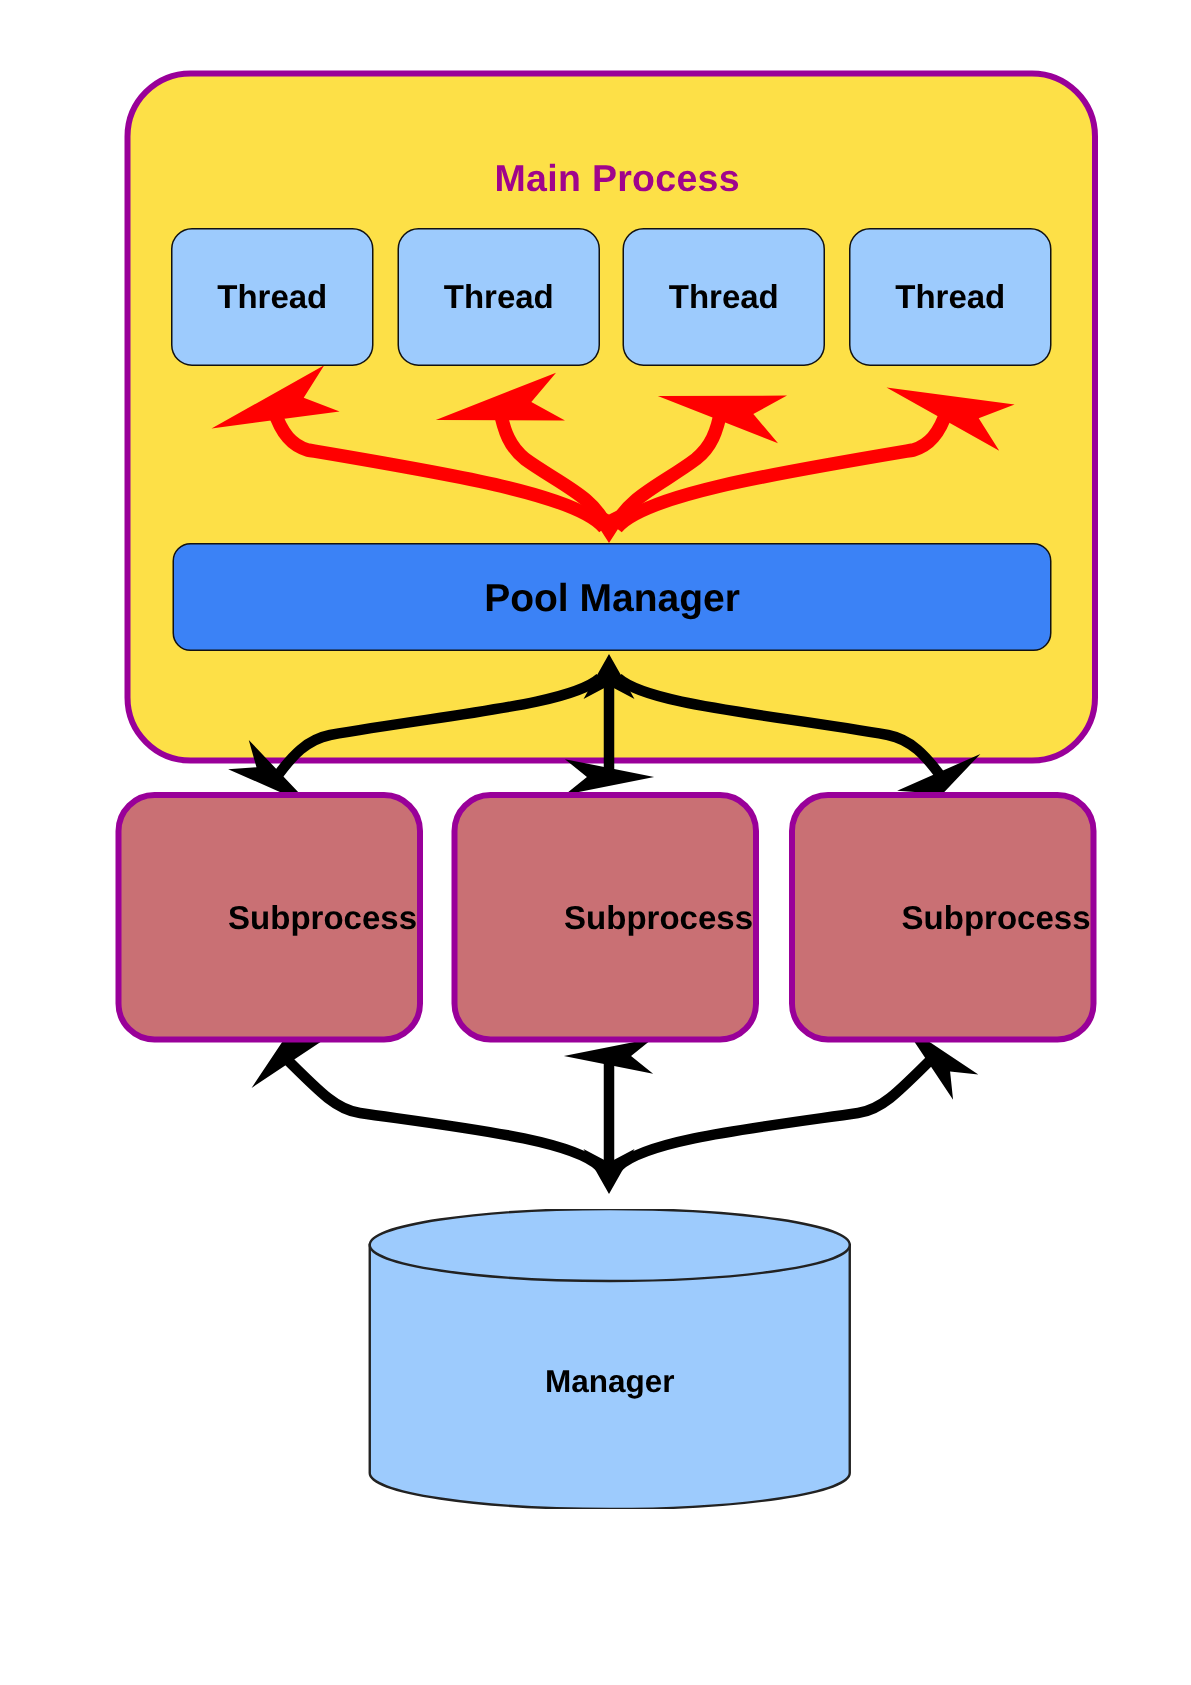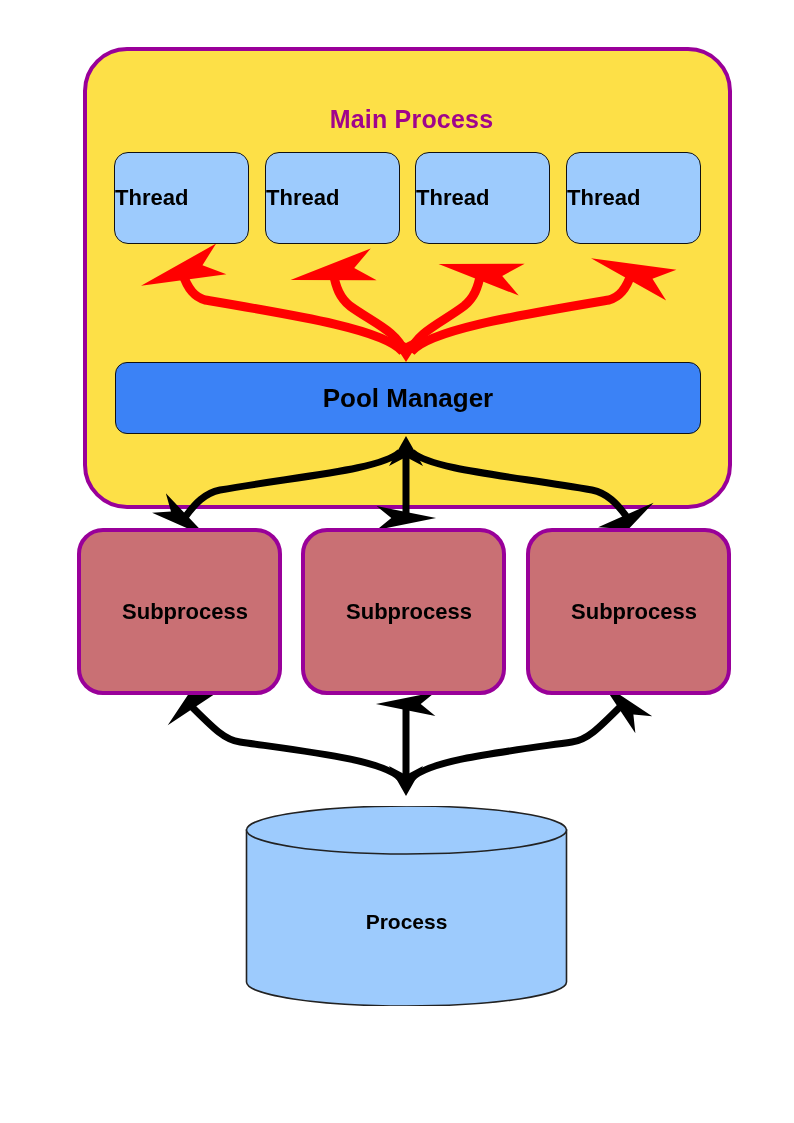--- a/index.html
+++ b/index.html
@@ -62,20 +62,21 @@
     position: absolute;
     top: 152px;
     width: 135px;
     height: 92px;
     box-sizing: border-box;
     background: #9DCBFD;
     border: 1.6px solid #111111;
     border-radius: 14px;
     display: flex;
     align-items: center;
+    justify-content: center;
   }
   .thread-box .lbl {
     font-size: 22px;
     font-weight: bold;
     color: #000000;
   }
   .thread-1 { left: 114px; }
   .thread-2 { left: 265px; }
   .thread-3 { left: 415px; }
   .thread-4 { left: 566px; }
@@ -106,21 +107,21 @@
     position: absolute;
     top: 528px;
     width: 205px;
     height: 167px;
     box-sizing: border-box;
     background: #C97074;
     border: 4px solid #990099;
     border-radius: 26px;
     display: flex;
     align-items: center;
-    justify-content: center;
+    justify-content: flex-end;
     padding-left: 11px;
   }
   .subprocess-box .lbl {
     font-size: 22px;
     font-weight: bold;
     color: #000000;
   }
   .sub-1 { left: 77px; }
   .sub-2 { left: 301px; }
   .sub-3 { left: 526px; }
@@ -217,16 +218,16 @@
     <span class="lbl">Subprocess</span>
   </div>
 
   <div class="database">
     <svg width="323" height="200" viewBox="0 0 323 200">
 
       <path d="M 1.5,24 L 1.5,176 A 160,24 0 0 0 321.5,176 L 321.5,24 Z" fill="#9DCBFD" stroke="#222222" stroke-width="1.6"></path>
 
       <ellipse cx="161.5" cy="24" rx="160" ry="24" fill="#9DCBFD" stroke="#222222" stroke-width="1.6"></ellipse>
     </svg>
-    <div class="db-label">Process</div>
+    <div class="db-label">Manager</div>
   </div>
 
 </div>
 
 </body></html>

